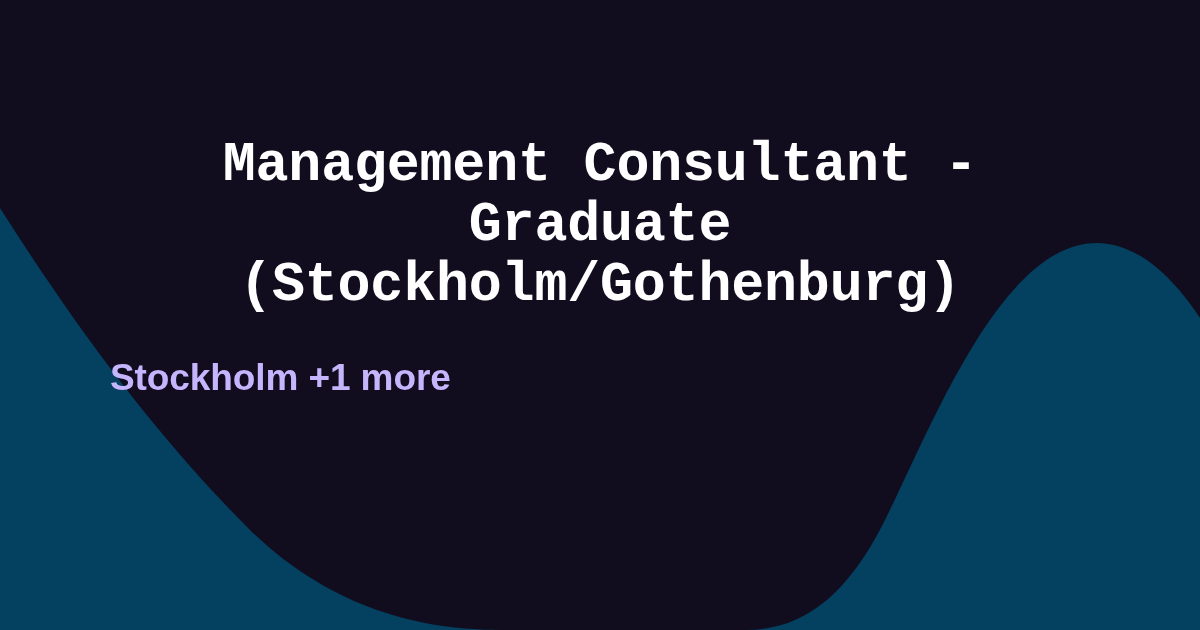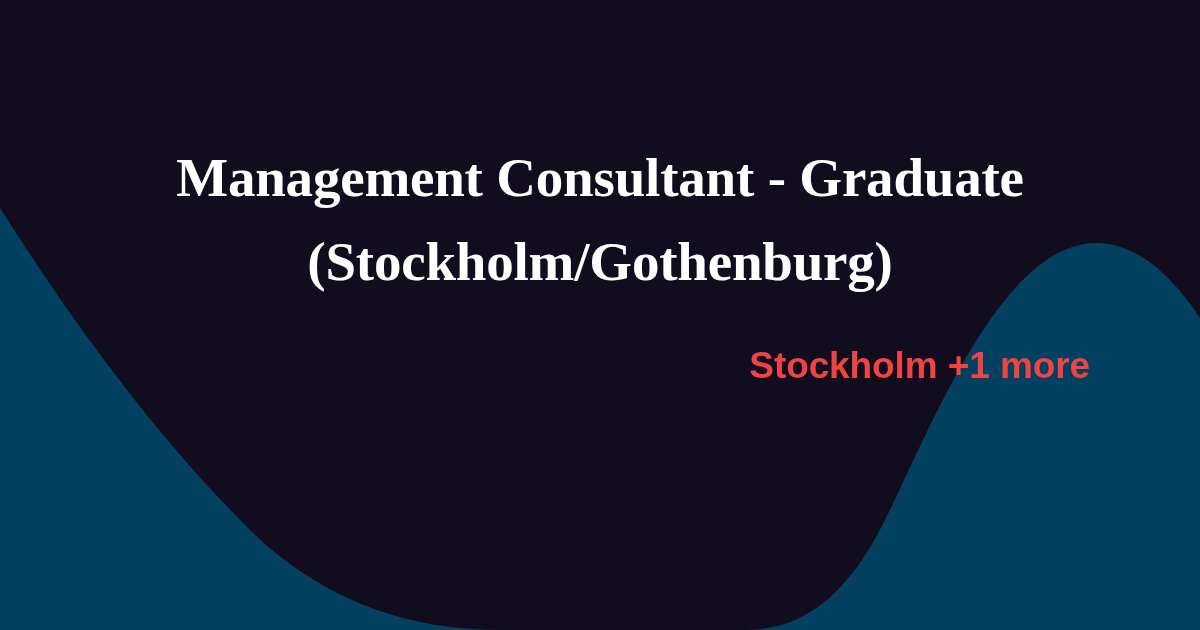--- a/index.html
+++ b/index.html
@@ -35,32 +35,32 @@
     padding-top: 136px;
     box-sizing: border-box;
     z-index: 2;
   }
   #job-title {
     margin: 0;
     width: 980px;
     text-align: center;
     color: #ffffff;
     font-size: 55px;
-    line-height: 84px;
+    line-height: 60px;
     font-weight: 700;
     letter-spacing: -0.2px;
-    font-family: Liberation Serif, serif;
+    font-family: Liberation Mono, monospace;
     text-rendering: optimizeLegibility;
   }
   #job-location {
     margin: 16px;
     margin-top: 39px;
     width: 980px;
-    text-align: right;
-    color: #ef4444;
+    text-align: left;
+    color: #c4b5fd;
     font-size: 37px;
     line-height: 46px;
     font-weight: 700;
     letter-spacing: -0.1px;
     font-family: "Liberation Sans", "DejaVu Sans", sans-serif;
   }
 </style>
 </head>
 <body>
 

